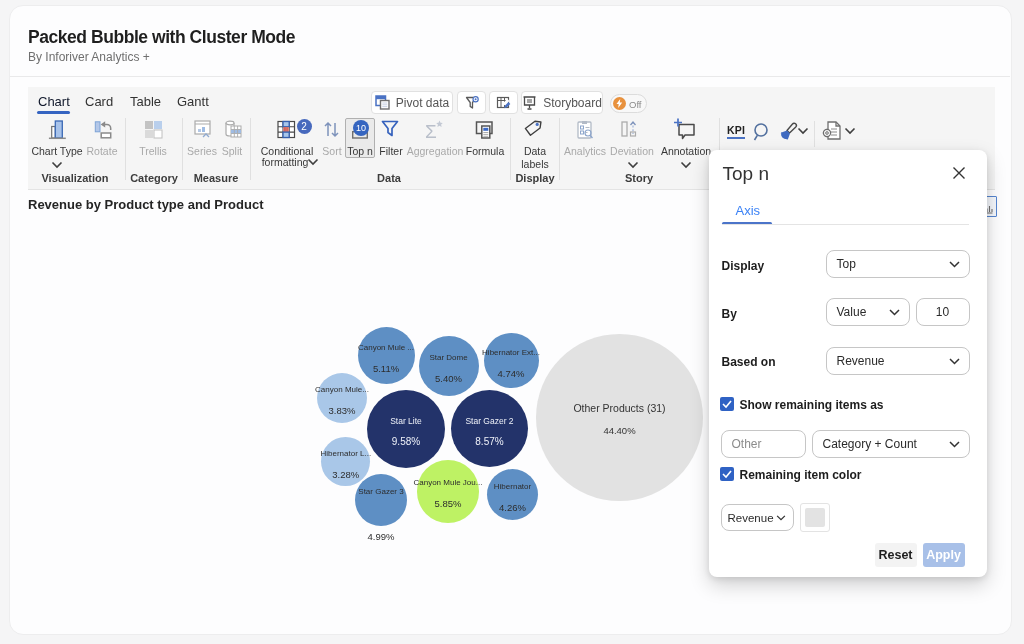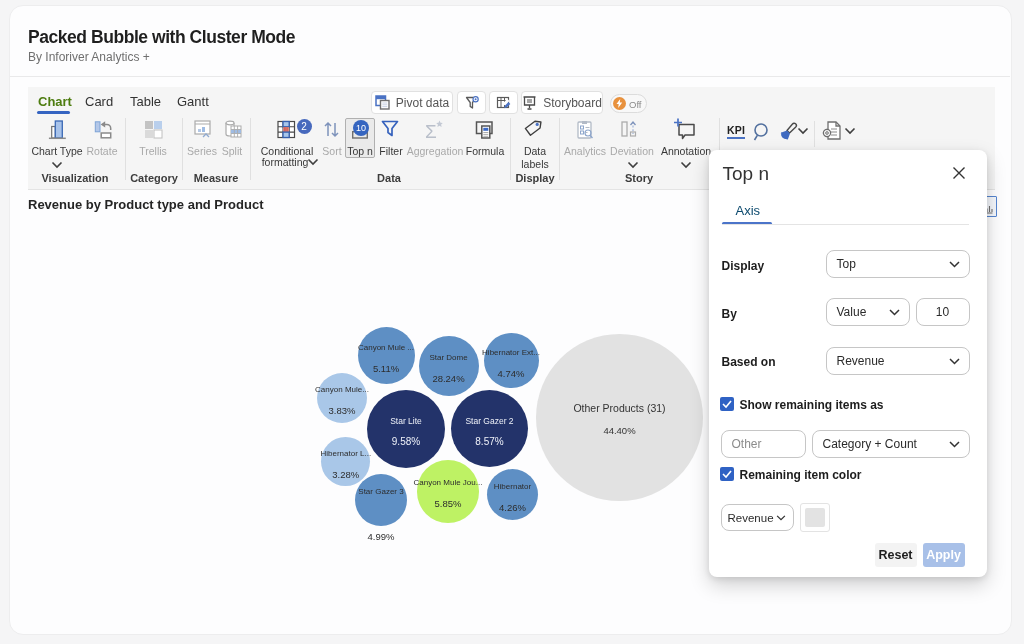--- a/index.html
+++ b/index.html
@@ -3,36 +3,36 @@
 <meta charset="utf-8">
 <style>
 * { margin:0; padding:0; box-sizing:border-box; }
 html,body { width:1024px; height:644px; background:#f5f5f6; font-family:"Liberation Sans", sans-serif; overflow:hidden; }
 #card { position:absolute; left:9px; top:5px; width:1002.5px; height:630px; background:#fdfdfe; border:1px solid #ededee; border-radius:14px; }
 #title { position:absolute; left:28px; top:27px; font-size:17.5px; font-weight:700; color:#1f1f1f; letter-spacing:-0.45px; }
 #subtitle { position:absolute; left:28px; top:50px; font-size:12px; color:#6f6f6f; }
 #hdiv { position:absolute; left:10px; top:76px; width:1000px; height:1px; background:#e9e9ea; }
 #ribbon { position:absolute; left:28px; top:87px; width:967px; height:103px; background:#f5f5f5; border-bottom:1px solid #e4e4e4; }
 .tab { position:absolute; font-size:13px; color:#333; }
-.tab.active { font-weight:700; color:#4d7c0f; }
+.tab.active { font-weight:400; color:#0f172a; }
 .tabu { position:absolute; height:3px; background:#3564c1; border-radius:2px; }
 .tbtn { position:absolute; background:#fff; border:1px solid #e1e1e1; border-radius:4px; display:flex; align-items:center; justify-content:center; gap:6px; font-size:12px; color:#555; }
 .riblabel { position:absolute; font-size:10.5px; color:#383838; text-align:center; white-space:nowrap; }
 .riblabel.grey { color:#a9a9a9; }
 .grplabel { position:absolute; font-size:11px; font-weight:700; color:#3c3c3c; text-align:center; white-space:nowrap; }
 .vdiv { position:absolute; width:1px; background:#e0e0e0; top:118px; height:62px; }
 .icon { position:absolute; line-height:0; } .icon svg { display:block; }
 #chartTitle { position:absolute; left:28px; top:197px; font-size:13px; font-weight:700; color:#252525; }
 .bubble { position:absolute; border-radius:50%; }
 .bubble .nm { position:absolute; left:-45px; right:-45px; text-align:center; white-space:nowrap; top:calc(50% - 13px); height:10px; line-height:10px; }
 .bubble .pc { position:absolute; left:-45px; right:-45px; text-align:center; white-space:nowrap; top:calc(50% + 7px); height:12px; line-height:12px; }
 #panel { position:absolute; left:708.5px; top:150px; width:278.5px; height:427px; background:#fff; border-radius:8px; box-shadow:0 8px 20px rgba(0,0,0,0.18), 0 2px 6px rgba(0,0,0,0.10); }
 #panel .ptitle { position:absolute; left:14px; top:13px; font-size:19px; font-weight:300; color:#333; }
 #panel .pclose { position:absolute; right:20px; top:15px; width:16px; height:16px; }
-#panel .ptab { position:absolute; left:27px; top:53px; font-size:13px; color:#0c4a6e; }
+#panel .ptab { position:absolute; left:27px; top:53px; font-size:13px; color:#3b82f6; }
 #panel .ptabu { position:absolute; left:13px; top:72px; width:50px; height:3px; background:#4b74c9; border-radius:2px; }
 #panel .pdiv { position:absolute; left:13px; top:74px; right:18px; height:1px; background:#e4e4e4; }
 .plabel { position:absolute; left:13px; font-size:12px; font-weight:700; color:#1d1d1d; }
 .select { position:absolute; background:#fff; border:1px solid #c6c6c6; border-radius:8px; font-size:12px; color:#2b2b2b; display:flex; align-items:center; }
 .select .txt { padding-left:10px; }
 .select svg { position:absolute; right:9px; top:50%; margin-top:-3px; }
 .cb { position:absolute; width:14px; height:14px; background:#2f62c4; border-radius:2px; }
 .cblabel { position:absolute; font-size:12px; font-weight:700; color:#1d1d1d; }
 .btn { position:absolute; border-radius:3px; font-size:12.5px; font-weight:700; display:flex; align-items:center; justify-content:center; }
 </style>
@@ -292,21 +292,21 @@
     </svg>
 </div>
 <div id="chartTitle">Revenue by Product type and Product</div>
 <div id="bubbles">
   <div class="bubble" style="left:357.5px; top:327px; width:57px; height:57px; background:#5e8fc4;">
       <div class="nm" style="font-size:8px; color:#2d2d2d;">Canyon Mule ...</div>
       <div class="pc" style="font-size:9.5px; color:#2d2d2d;">5.11%</div>
     </div>
   <div class="bubble" style="left:418.5px; top:335.5px; width:60px; height:60px; background:#5e8fc4;">
       <div class="nm" style="font-size:8px; color:#2d2d2d;">Star Dome</div>
-      <div class="pc" style="font-size:9.5px; color:#2d2d2d;">28.24%</div>
+      <div class="pc" style="font-size:9.5px; color:#2d2d2d;">5.40%</div>
     </div>
   <div class="bubble" style="left:483.5px; top:333px; width:55px; height:55px; background:#5e8fc4;">
       <div class="nm" style="font-size:8px; color:#2d2d2d;">Hibernator Ext...</div>
       <div class="pc" style="font-size:9.5px; color:#2d2d2d;">4.74%</div>
     </div>
   <div class="bubble" style="left:317px; top:373px; width:50px; height:50px; background:#a9c7e8;">
       <div class="nm" style="font-size:8px; color:#2d2d2d;">Canyon Mule...</div>
       <div class="pc" style="font-size:9.5px; color:#2d2d2d;">3.83%</div>
     </div>
   <div class="bubble" style="left:367px; top:390px; width:78px; height:78px; background:#23336a;">

